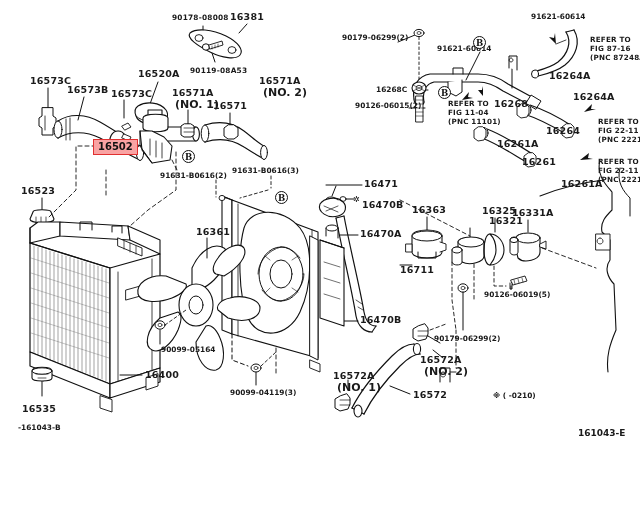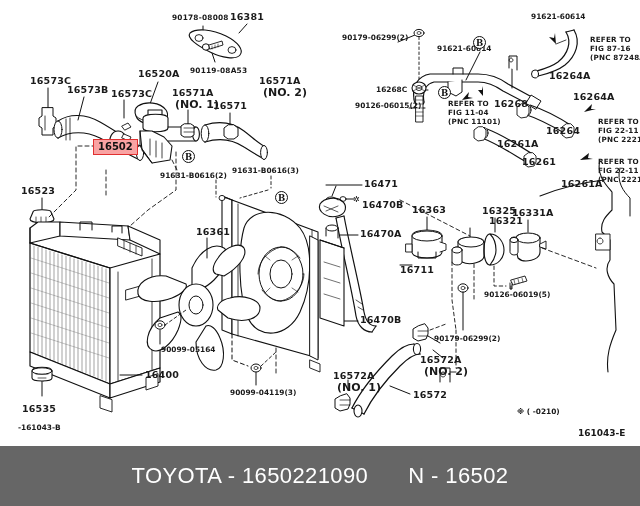--- a/index.html
+++ b/index.html
@@ -532,24 +532,20 @@
       <div>(PNC 22210)</div>
     </div>
 
     <div class="bubble-b" style="left:182px;top:150px;">B</div>
     <div class="bubble-b" style="left:275px;top:191px;">B</div>
     <div class="bubble-b" style="left:438px;top:86px;">B</div>
     <div class="bubble-b" style="left:473px;top:36px;">B</div>
 
     <div class="highlight-box" style="left:93px;top:139px;">16502</div>
 
-    <div class="lbl sm" style="left:493px;top:408px;margin-left:24px;">※ (   -0210)</div>
+    <div class="lbl sm" style="left:493px;top:392px;">※ (   -0210)</div>
     <div class="fig-code" style="left:578px;top:428px;">161043-E</div>
     <div class="lbl sm" style="left:18px;top:424px;">-161043-B</div>
 
   </div>
 
-  <div id="footer-bar">
-    <div class="footer-text">TOYOTA - 1650221090</div>
-    <div class="footer-text">N - 16502</div>
-  </div>
 
 </div>
 
 </body></html>

